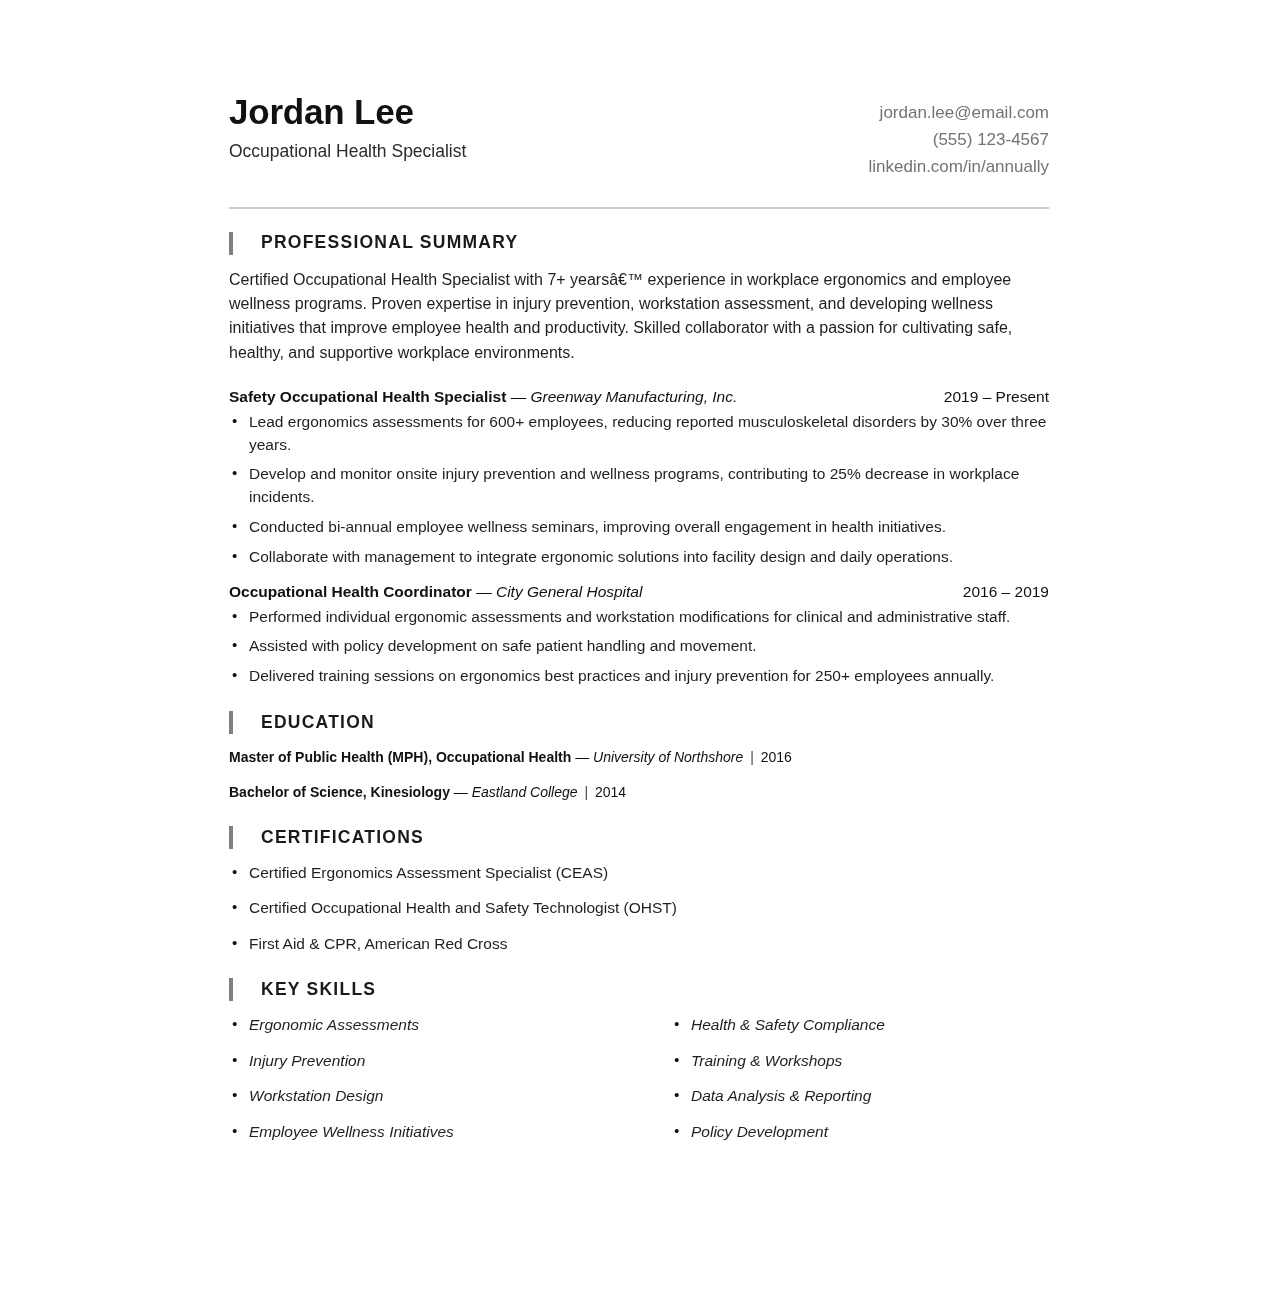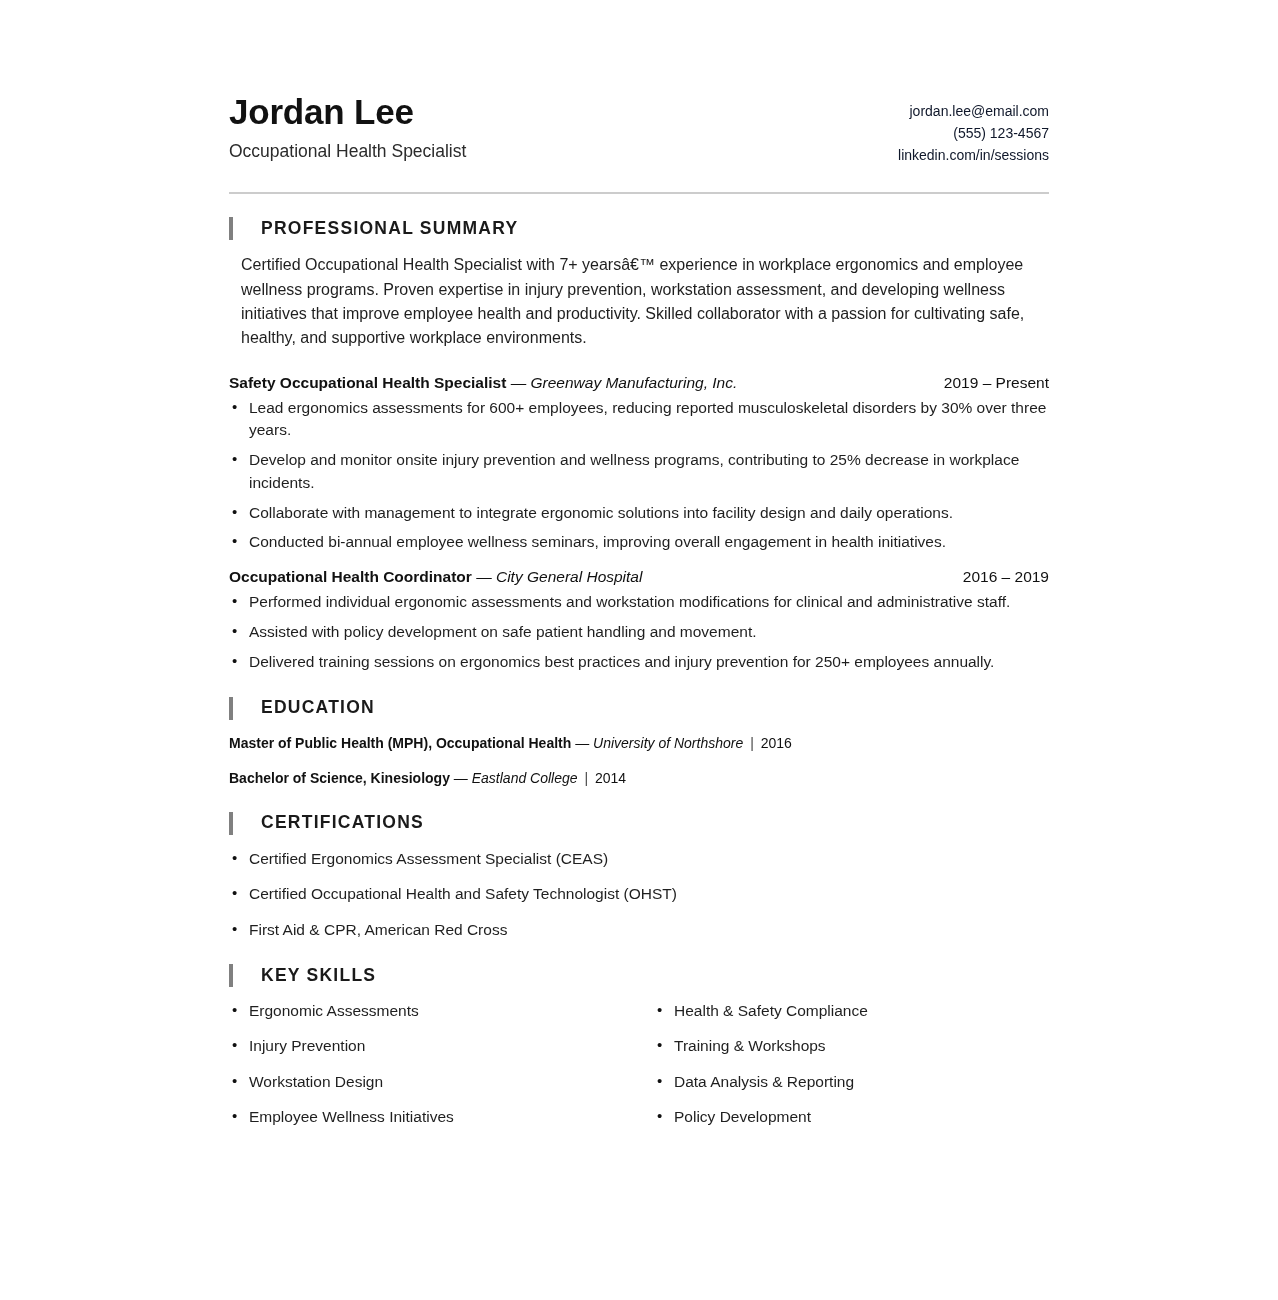--- a/index.html
+++ b/index.html
@@ -41,23 +41,23 @@
   }
   .job-title {
     font-size: 17.5px;
     font-weight: normal;
     line-height: 1.3;
     margin: 9px 0 0 0;
     color: #2b2b2b;
   }
   .contact {
     text-align: right;
-    font-size: 14px;
+    font-size: 17px;
     line-height: 1.58;
-    color: #0f172a;
+    color: #737373;
     padding-top: 12px;
   }
   .contact div { white-space: nowrap; }
 
   .rule {
     border-top: 2px solid #cccccc;
     margin: 26px 0 0 0;
     width: 100%;
   }
 
@@ -81,21 +81,21 @@
     letter-spacing: 1.25px;
     text-transform: uppercase;
     color: #1a1a1a;
     line-height: 1;
   }
 
   .summary {
     font-size: 16px;
     line-height: 1.52;
     color: #1f1f1f;
-    margin: 12px;
+    margin: 0;
     max-width: 815px;
   }
 
   
   .job { margin-bottom: 4px; }
   .job + .job { margin-top: 14px; }
   .job-line {
     display: flex;
     align-items: baseline;
     justify-content: space-between;
@@ -172,21 +172,22 @@
     left: 3px;
     top: -1px;
     font-size: 15px;
     color: #111111;
   }
 
   
   .skills-grid {
     display: grid;
     grid-template-columns: 425px 1fr;
-    column-gap: 0;
+    column-gap: 17px;
+    font-style: italic;
   }
   .skills-col {
     list-style: none;
     margin: 0;
     padding: 0;
   }
   .skills-col > li {
     position: relative;
     padding-left: 20px;
     font-size: 15.5px;
@@ -211,21 +212,21 @@
   <div class="sheet">
 
     <div class="header">
       <div class="identity">
         <h1 class="name">Jordan Lee</h1>
         <div class="job-title">Occupational Health Specialist</div>
       </div>
       <div class="contact">
         <div>jordan.lee@email.com</div>
         <div>(555) 123-4567</div>
-        <div>linkedin.com/in/sessions</div>
+        <div>linkedin.com/in/annually</div>
       </div>
     </div>
     <div class="rule"></div>
 
     <div class="section">
       <div class="section-head">
         <span class="accent-bar"></span>
         <span class="section-title">PROFESSIONAL SUMMARY</span>
       </div>
       <p class="summary">Certified Occupational Health Specialist with 7+ yearsâ€™ experience in workplace ergonomics and employee wellness programs. Proven expertise in injury prevention, workstation assessment, and developing wellness initiatives that improve employee health and productivity. Skilled collaborator with a passion for cultivating safe, healthy, and supportive workplace environments.</p>
@@ -238,22 +239,22 @@
           <div class="job-left">
             <span class="role">Safety Occupational Health Specialist</span>
             <span class="dash">—</span>
             <span class="company">Greenway Manufacturing, Inc.</span>
           </div>
           <div class="job-dates">2019 – Present</div>
         </div>
         <ul class="bullets">
           <li>Lead ergonomics assessments for 600+ employees, reducing reported musculoskeletal disorders by 30% over three years.</li>
           <li>Develop and monitor onsite injury prevention and wellness programs, contributing to 25% decrease in workplace incidents.</li>
+          <li>Conducted bi-annual employee wellness seminars, improving overall engagement in health initiatives.</li>
           <li>Collaborate with management to integrate ergonomic solutions into facility design and daily operations.</li>
-          <li>Conducted bi-annual employee wellness seminars, improving overall engagement in health initiatives.</li>
         </ul>
       </div>
 
       <div class="job">
         <div class="job-line">
           <div class="job-left">
             <span class="role">Occupational Health Coordinator</span>
             <span class="dash">—</span>
             <span class="company">City General Hospital</span>
           </div>

